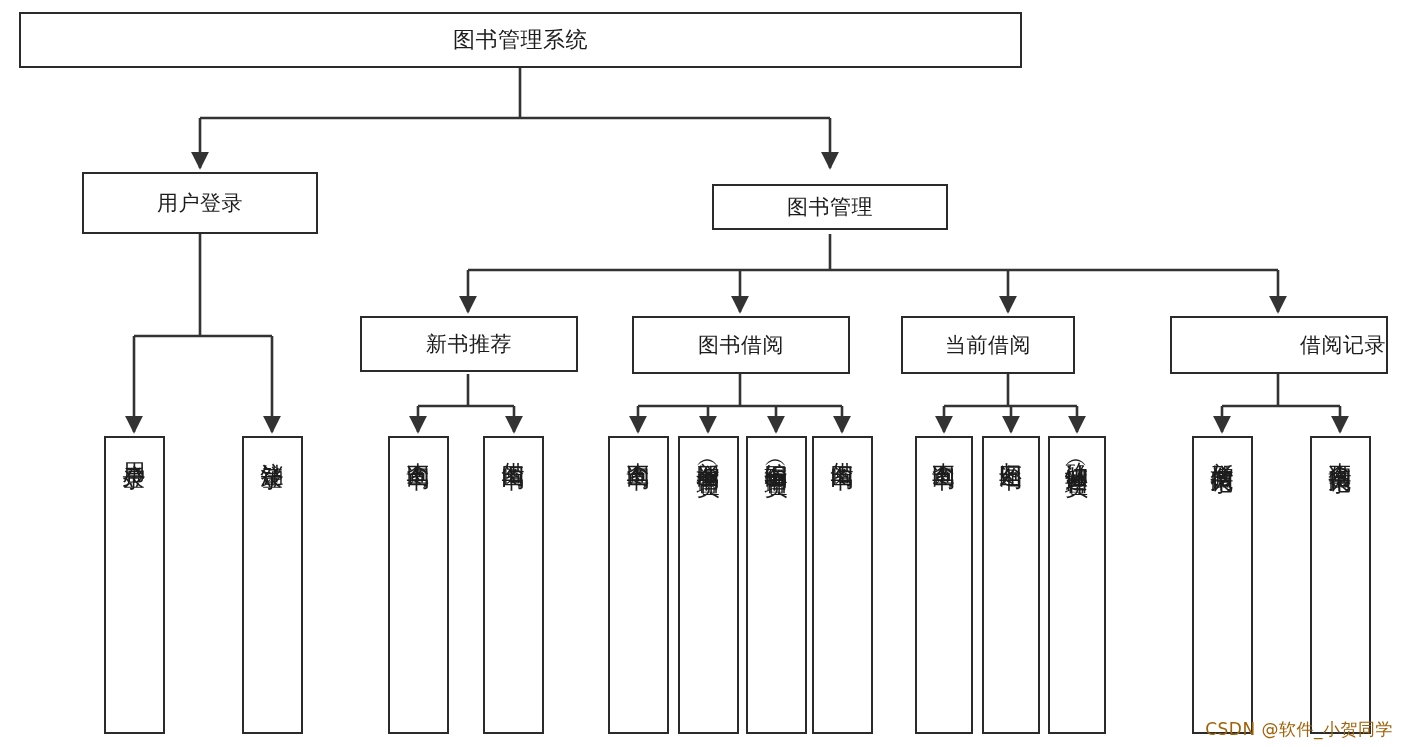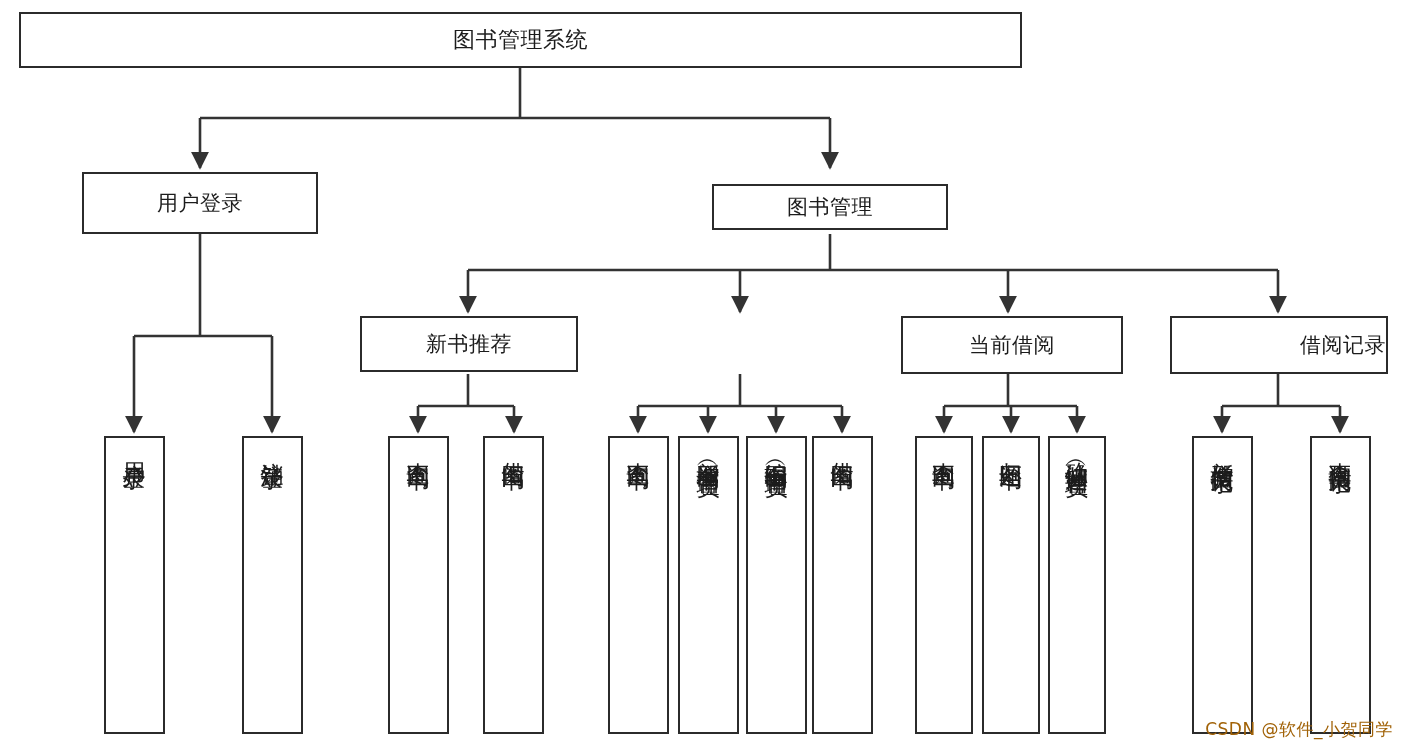--- a/index.html
+++ b/index.html
@@ -138,21 +138,24 @@
   <div class="node horiz" style="left:82px; top:172px; width:236px; height:62px;">
     <span class="label">用户登录</span>
   </div>
   <div class="node horiz" style="left:712px; top:172px; width:236px; height:46px;margin-top:12px;">
     <span class="label">图书管理</span>
   </div>
 
   <div class="node horiz" style="left:360px; top:316px; width:218px; height:56px;">
     <span class="label">新书推荐</span>
   </div>
-  <div class="node horiz" style="left:901px; top:316px; width:222px; height:58px;">
+  <div class="node horiz" style="left:632px; top:316px; width:218px; height:58px;">
+    <span class="label">图书借阅</span>
+  </div>
+  <div class="node horiz" style="left:901px; top:316px; width:174px; height:58px;">
     <span class="label">当前借阅</span>
   </div>
   <div class="node horiz" style="left:1170px; top:316px; width:218px; height:58px;justify-content:flex-end;">
     <span class="label">借阅记录</span>
   </div>
 
   <div class="node vert" style="left:104px; top:436px; width:61px; height:298px;">
     <span class="label">用户登录</span>
   </div>
   <div class="node vert" style="left:242px; top:436px; width:61px; height:298px;">

